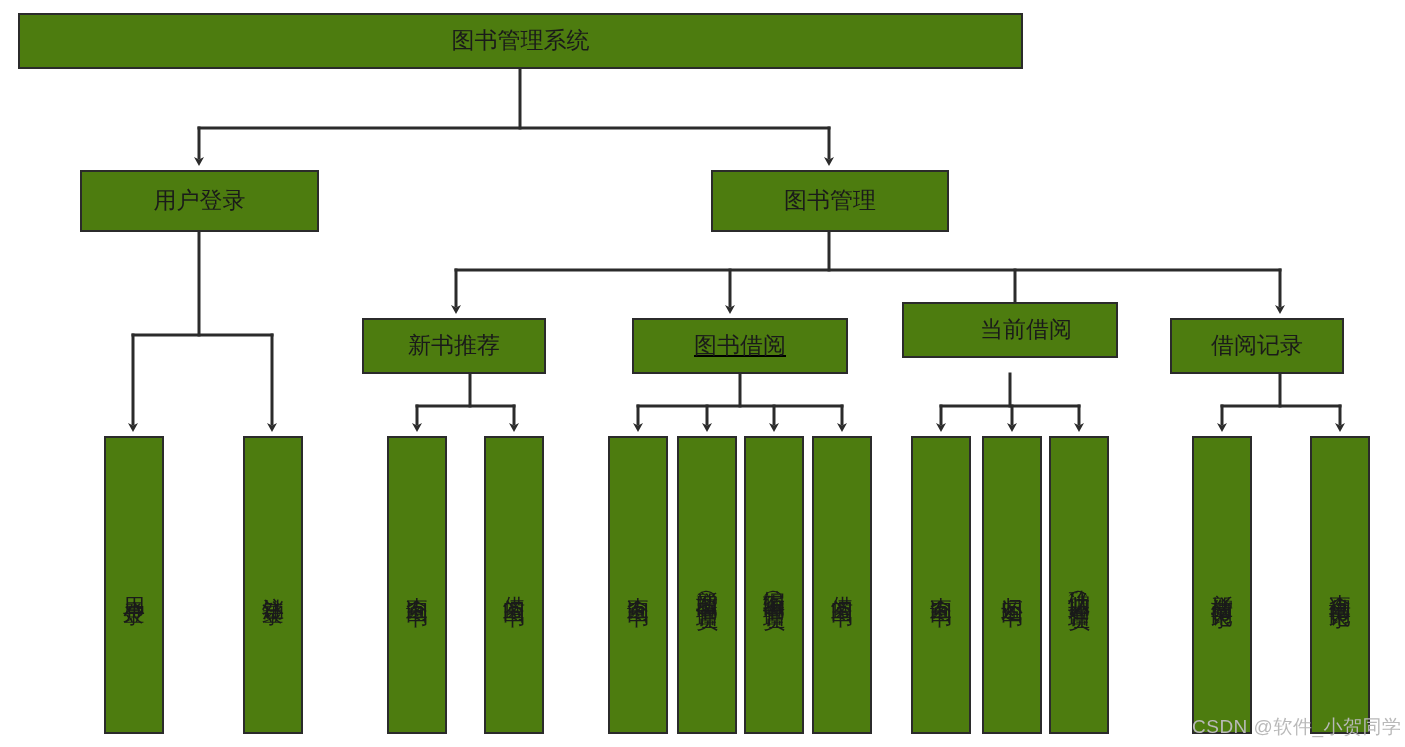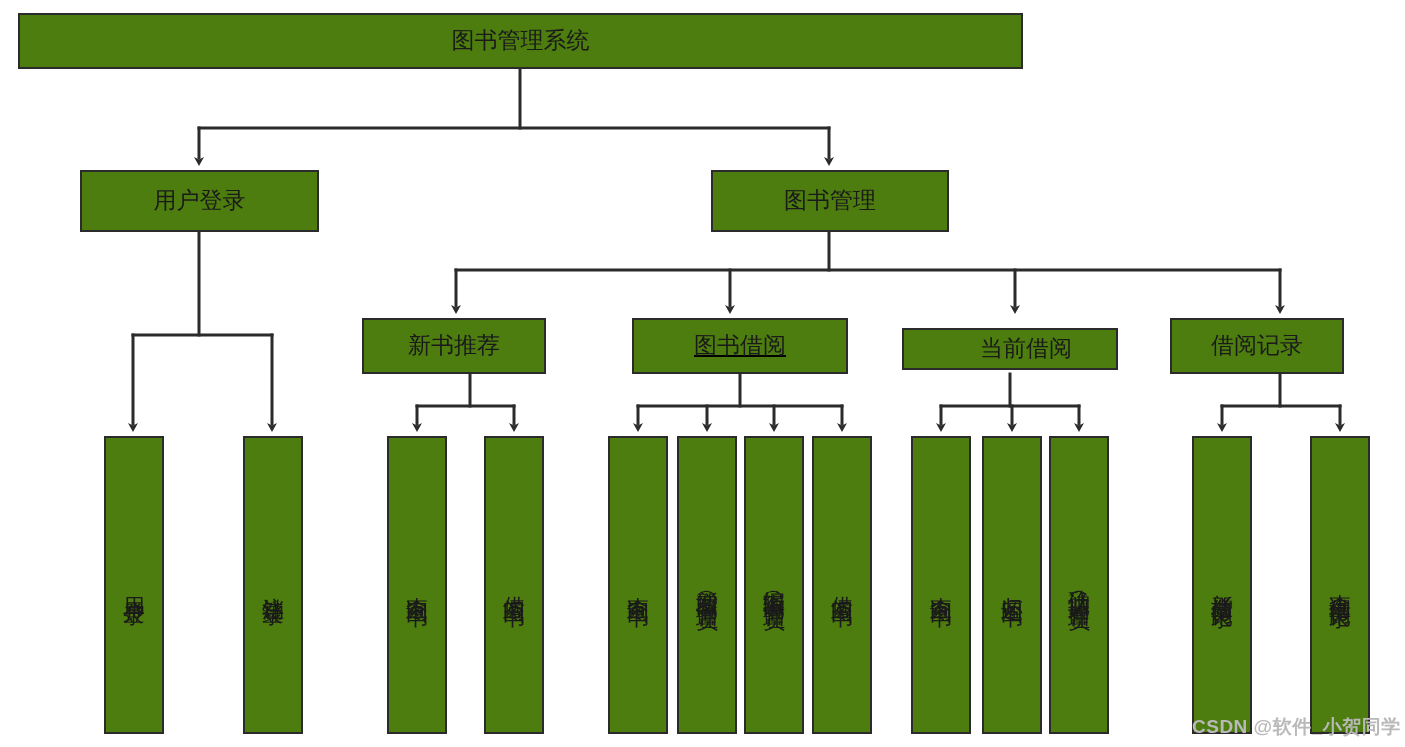--- a/index.html
+++ b/index.html
@@ -132,21 +132,21 @@
   <div class="node-box node-h" style="left:711px; top:170px; width:238px; height:62px;">
     <span class="node-label">图书管理</span>
   </div>
 
   <div class="node-box node-h" style="left:362px; top:318px; width:184px; height:56px;">
     <span class="node-label">新书推荐</span>
   </div>
   <div class="node-box node-h" style="left:632px; top:318px; width:216px; height:56px;text-decoration:underline;">
     <span class="node-label">图书借阅</span>
   </div>
-  <div class="node-box node-h" style="left:902px; top:328px; width:216px; height:42px;padding-left:32px;">
+  <div class="node-box node-h" style="left:902px; top:302px; width:216px; height:56px;padding-left:32px;">
     <span class="node-label">当前借阅</span>
   </div>
   <div class="node-box node-h" style="left:1170px; top:318px; width:174px; height:56px;">
     <span class="node-label">借阅记录</span>
   </div>
 
   <div class="node-box node-v" style="left:104px; top:436px; width:60px; height:298px;">
     <span class="node-label">用户登录</span>
   </div>
   <div class="node-box node-v" style="left:243px; top:436px; width:60px; height:298px;">
@@ -179,15 +179,15 @@
   <div class="node-box node-v" style="left:1049px; top:436px; width:60px; height:298px;">
     <span class="node-label">确认归还（管理员）</span>
   </div>
   <div class="node-box node-v" style="left:1192px; top:436px; width:60px; height:298px;">
     <span class="node-label">新增借阅记录</span>
   </div>
   <div class="node-box node-v" style="left:1310px; top:436px; width:60px; height:298px;">
     <span class="node-label">查询借阅记录</span>
   </div>
 
-  <div class="watermark" style="left:1192px; top:714px;font-weight:bold;">CSDN @软件_小贺同学</div>
+  <div class="watermark" style="left:1192px; top:714px;">CSDN @软件_小贺同学</div>
 
 </div>
 
 </body></html>

